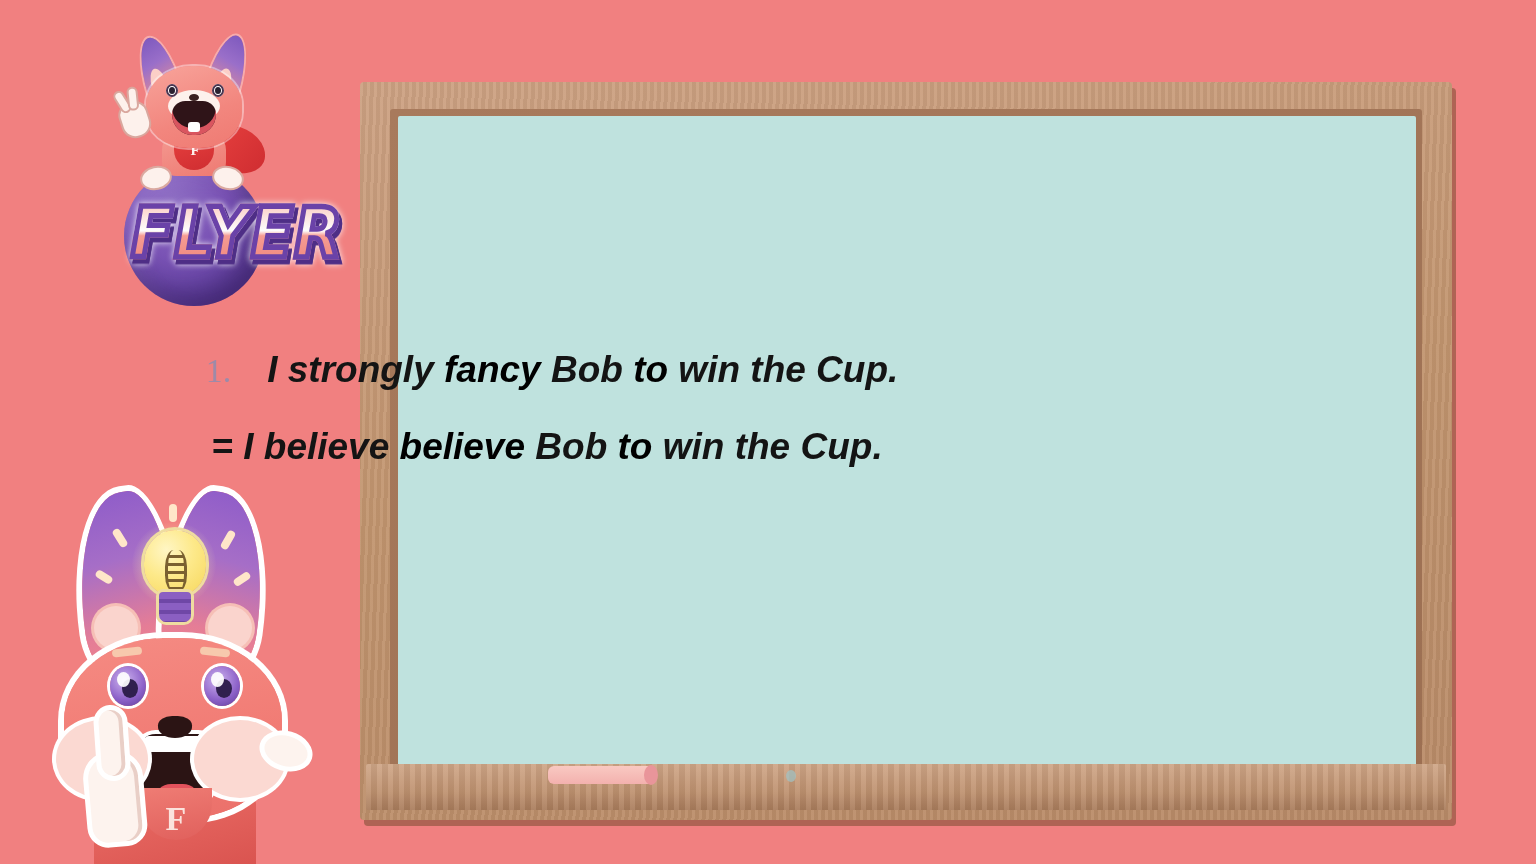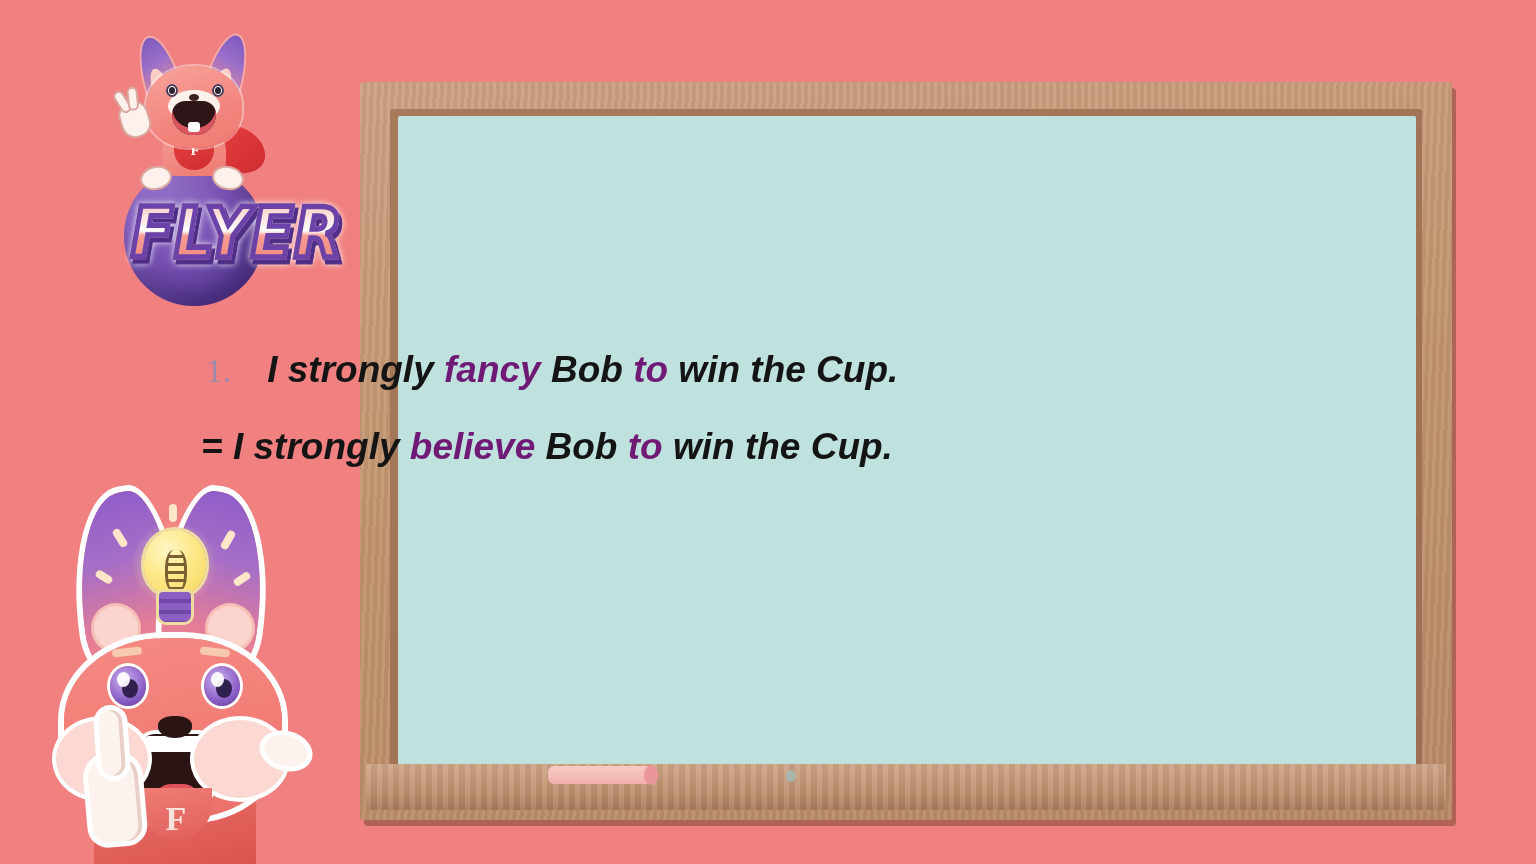--- a/index.html
+++ b/index.html
@@ -334,21 +334,21 @@
   }
   #line-1 { padding-left:10px; }
   #line-2 { margin-top:36px; }
   .num {
     font-family:"Liberation Serif", serif;
     font-style:normal; font-weight:normal;
     font-size:34px;
     color:#9e8aa8;
     margin-right:36px;
   }
-  .hl { color:#701a75; }
+  .hl { color:#000000; }
 </style>
 </head>
 <body>
 
 <div id="stage">
 
   <div id="logo">
     <div id="logo-sphere"></div>
     <div class="logo-bunny" id="ear-l"></div>
     <div class="logo-bunny" id="ear-r"></div>
@@ -410,16 +410,16 @@
     <div id="board-ledge"></div>
   </div>
 
   <div id="eraser"></div>
   <div id="eraser-tip"></div>
   <div id="board-dot"></div>
 
 
   <div id="board-lines">
     <div class="board-line" id="line-1"><span class="num">1.</span><span>I strongly </span><span class="hl">fancy</span><span> Bob </span><span class="hl">to</span><span> win the Cup.</span></div>
-    <div class="board-line" id="line-2"><span>= I strongly </span><span class="hl">believe</span><span> Bob </span><span class="hl">to</span><span> win the Cup.</span></div>
+    <div class="board-line" id="line-2"><span>= I believe </span><span class="hl">believe</span><span> Bob </span><span class="hl">to</span><span> win the Cup.</span></div>
   </div>
 
 </div>
 
 </body></html>

